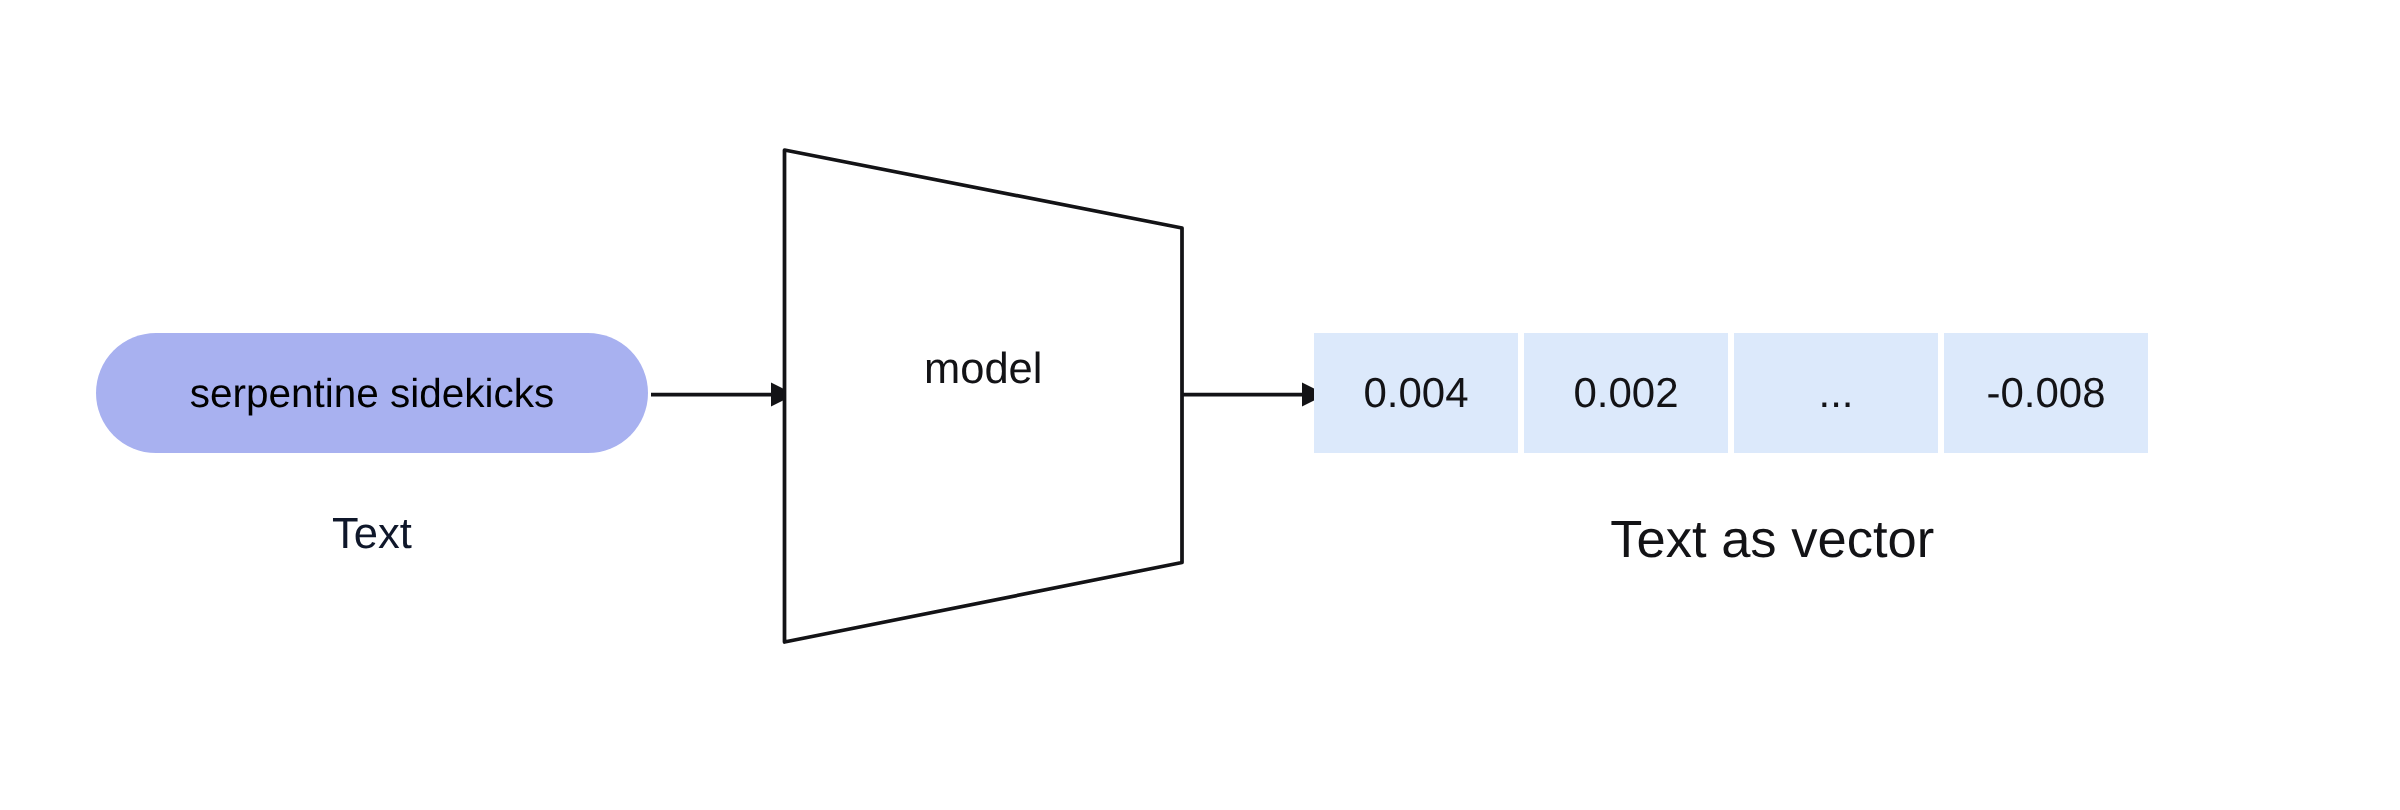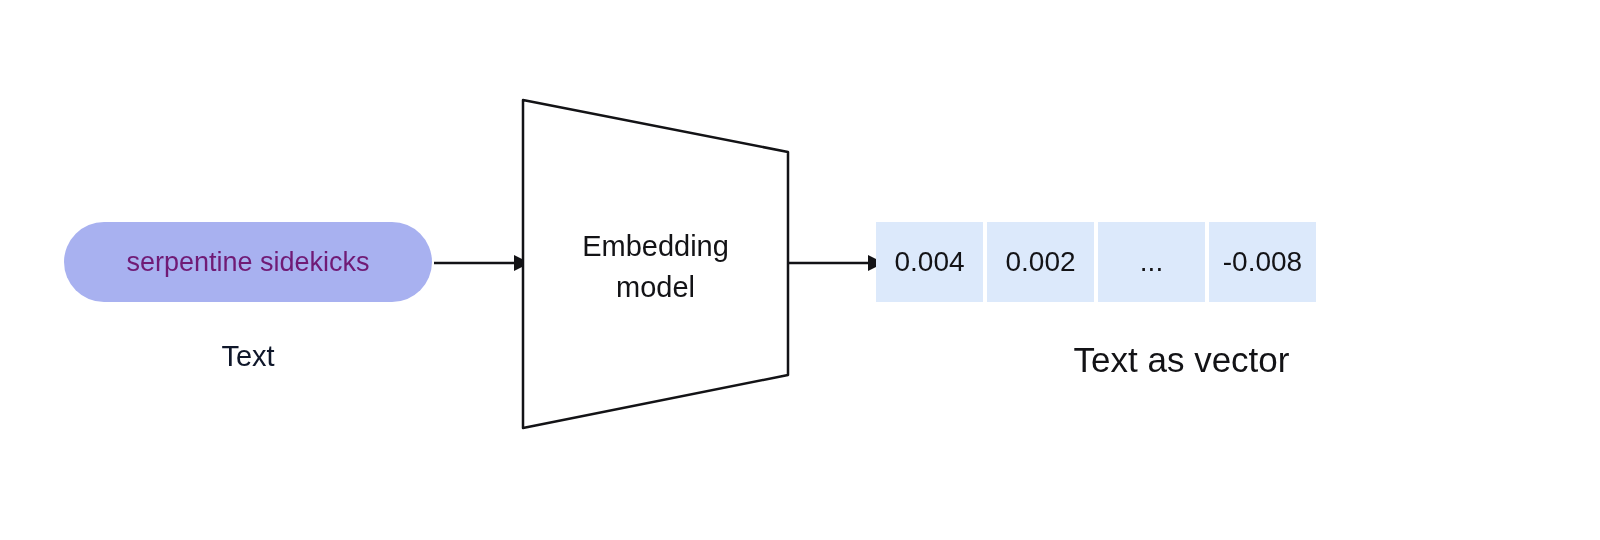--- a/index.html
+++ b/index.html
@@ -22,21 +22,21 @@
     left: 64px;
     top: 222px;
     width: 368px;
     height: 80px;
     background: #a8b1f0;
     border-radius: 40px;
     display: flex;
     align-items: center;
     justify-content: center;
     font-size: 27px;
-    color: #701a75;
+    color: #000000;
   }
   .caption-input {
     position: absolute;
     left: 64px;
     top: 340px;
     width: 368px;
     text-align: center;
     font-size: 29px;
     color: #0f172a;
   }
@@ -71,21 +71,21 @@
 
   
   .vector-row {
     position: absolute;
     left: 876px;
     top: 222px;
     display: flex;
     gap: 4px;
   }
   .vector-cell {
-    width: 107px;
+    width: 136px;
     height: 80px;
     background: #dce9fb;
     display: flex;
     align-items: center;
     justify-content: center;
     font-size: 28px;
     color: #131316;
     text-align: right;
   }
   .caption-output {
@@ -110,21 +110,20 @@
 
   <svg class="arrow arrow-1" viewBox="0 0 96 26">
     <line x1="0" y1="13" x2="80" y2="13" stroke="#131316" stroke-width="2.5"></line>
     <polygon points="80,5 96,13 80,21" fill="#131316"></polygon>
   </svg>
 
   <svg class="trapezoid-svg" viewBox="0 0 300 360">
     <polygon points="13,15 278,67 278,290 13,343" fill="#ffffff" stroke="#131316" stroke-width="2.5" stroke-linejoin="round"></polygon>
   </svg>
   <div class="model-label">
-    <div>Embedding</div>
     <div>model</div>
   </div>
 
   <svg class="arrow arrow-2" viewBox="0 0 96 26">
     <line x1="0" y1="13" x2="80" y2="13" stroke="#131316" stroke-width="2.5"></line>
     <polygon points="80,5 96,13 80,21" fill="#131316"></polygon>
   </svg>
 
   <div class="vector-row">
     <div class="vector-cell">0.004</div>

